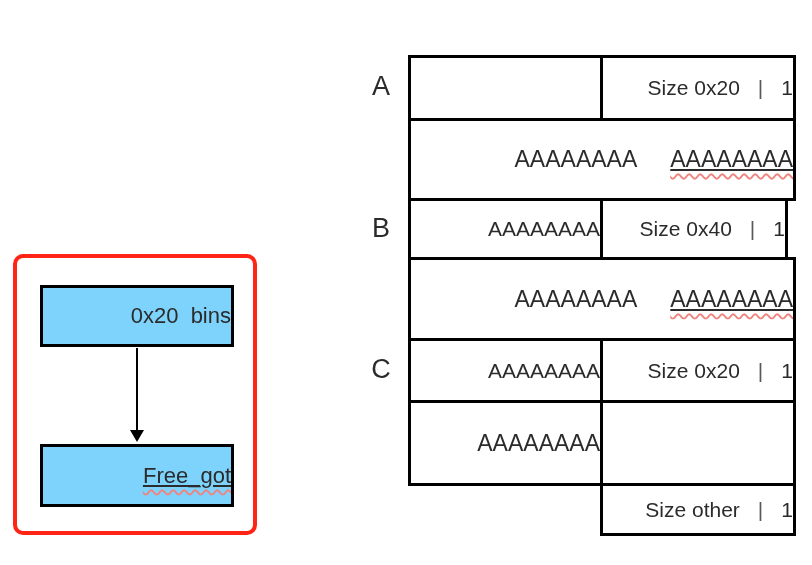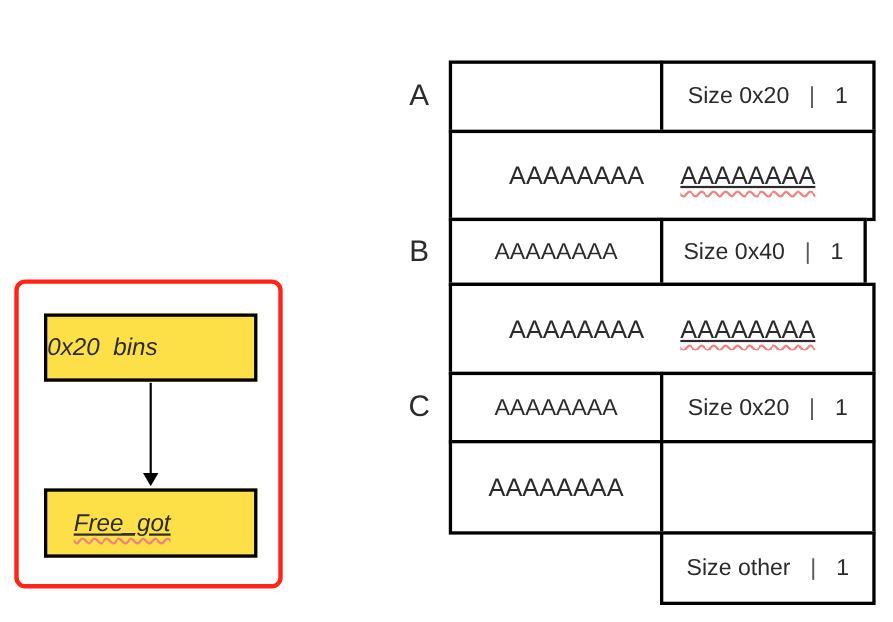--- a/index.html
+++ b/index.html
@@ -14,23 +14,23 @@
 
   
   .red-frame {
     position: absolute; left: 13px; top: 254px;
     width: 244px; height: 281px;
     border: 4px solid #ff2416; border-radius: 10px;
     box-sizing: border-box; background: #ffffff;
   }
   .node {
     position: absolute; box-sizing: border-box;
-    border: 3px solid #000; background: #fde047;
-    display: flex; align-items: center; justify-content: flex-start;
-    font-size: 22px; white-space: pre; font-style: italic;
+    border: 3px solid #000; background: #7dd3fc;
+    display: flex; align-items: center; justify-content: flex-end;
+    font-size: 22px; white-space: pre;
   }
   .node.bins   { left: 36px; top: 281px; width: 194px; height: 62px; }
   .node.target { left: 36px; top: 440px; width: 194px; height: 63px; padding-left: 24px; }
   .arrow-line {
     position: absolute; left: 132px; top: 344px;
     width: 2px; height: 84px; background: #000;
   }
   .arrow-head {
     position: absolute; left: 126px; top: 426px;
     width: 0; height: 0;
@@ -52,38 +52,38 @@
     text-decoration-style: wavy;
     text-decoration-color: #f0837d;
     text-decoration-thickness: 2px;
     text-underline-offset: 6px;
   }
 
   
   .cell {
     position: absolute; box-sizing: border-box;
     border: 3px solid #000; background: #fff;
-    display: flex; align-items: center; justify-content: center;
+    display: flex; align-items: center; justify-content: flex-end;
     font-size: 21px;
   }
   .cell.data { font-size: 23px; gap: 33px; }
   .sizecell  { gap: 18px; }
   .sizecell .sep { color: #595959; font-weight: 300; }
 
   .c-a-hl { left: 408px; top:  55px; width: 195px; height: 66px; }
   .c-a-hr { left: 600px; top:  55px; width: 196px; height: 66px; }
   .c-a-d  { left: 408px; top: 118px; width: 388px; height: 83px; }
   .c-b-hl { left: 408px; top: 198px; width: 195px; height: 62px; }
   .c-b-hr { left: 600px; top: 198px; width: 188px; height: 62px; }
   .c-b-d  { left: 408px; top: 257px; width: 388px; height: 84px; }
   .c-c-hl { left: 408px; top: 338px; width: 195px; height: 65px; }
   .c-c-hr { left: 600px; top: 338px; width: 196px; height: 65px; }
   .c-c-dl { left: 408px; top: 400px; width: 195px; height: 86px; }
   .c-c-dr { left: 600px; top: 400px; width: 196px; height: 86px; }
-  .c-f    { left: 600px; top: 483px; width: 196px; height: 67px; }
+  .c-f    { left: 600px; top: 483px; width: 196px; height: 53px; }
 
   .chunk-label {
     position: absolute; left: 360px; width: 42px;
     text-align: center; font-size: 27px; font-weight: 300;
     color: #2b2b2b; line-height: 30px;
   }
   .lab-a { top: 71px; }
   .lab-b { top: 213px; }
   .lab-c { top: 354px; }
 </style>

